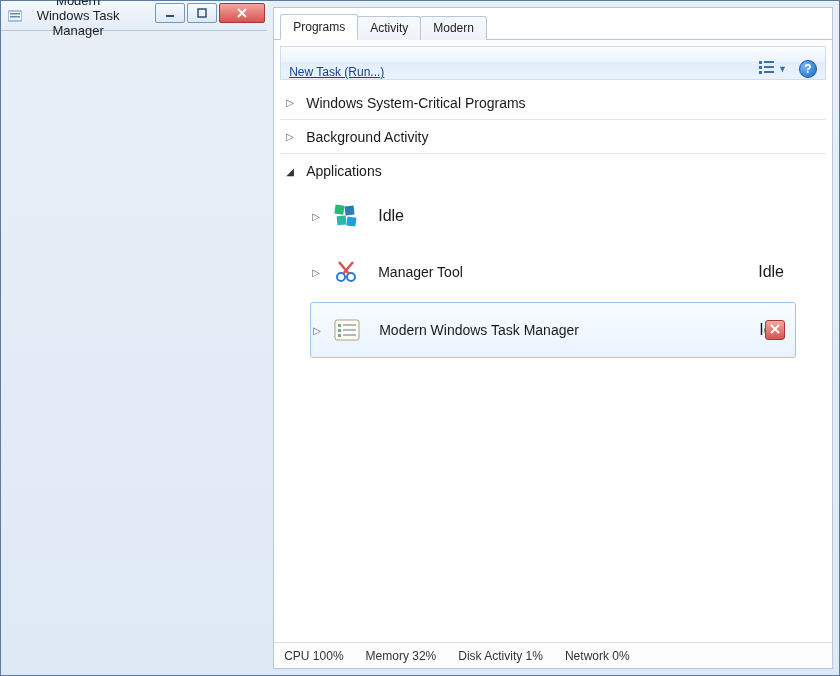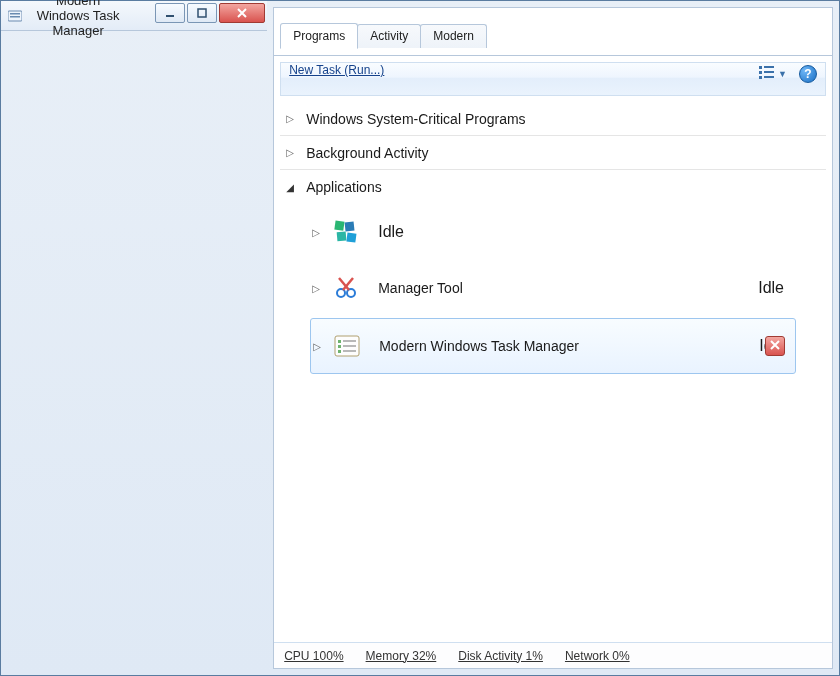--- a/index.html
+++ b/index.html
@@ -67,25 +67,25 @@
     flex: 1;
     margin: 6px;
     background: #fff;
     border: 1px solid #b6c7db;
     display: flex;
     flex-direction: column;
   }
   
   .tabstrip {
     display: flex;
-    align-items: center;
+    align-items: flex-end;
     padding: 6px 6px 0 6px;
     background: #fff;
     border-bottom: 1px solid #b6c7db;
-    height: 48px;
+    height: 32px;
   }
   .tab {
     padding: 4px 12px 5px 12px;
     font-size: 12px;
     color: #222;
     border: 1px solid #b6c7db;
     border-bottom: none;
     background: linear-gradient(#f7f9fc, #eef3f9);
     margin-right: -1px;
     position: relative;
@@ -100,21 +100,21 @@
     z-index: 2;
     border-bottom: 1px solid #fff;
   }
   
   .toolbar {
     height: 34px;
     margin: 6px;
     border: 1px solid #cfdff0;
     background: linear-gradient(#f9fcff, #eef5fe 45%, #e3eefb 46%, #eaf3fd);
     display: flex;
-    align-items: flex-start;
+    align-items: flex-end;
     padding: 0 8px;
   }
   .toolbar .new-task {
     color: #15428b;
     font-size: 12px;
     text-decoration: underline;
     cursor: pointer;
   }
   .toolbar .spacer { flex:1; }
   .toolbar .right-tools {
@@ -208,21 +208,20 @@
   .statusbar {
     height: 26px;
     border-top: 1px solid #cfdff0;
     background: #fdfdfe;
     display: flex;
     align-items: center;
     padding: 0 10px;
     gap: 22px;
     font-size: 12px;
     color: #333;
-    text-decoration: underline;
   }
 </style>
 </head>
 <body>
 
 <div class="window">
 
   <div class="titlebar">
     <span class="sys-icon">
       <svg width="14" height="14" viewBox="0 0 14 14">

